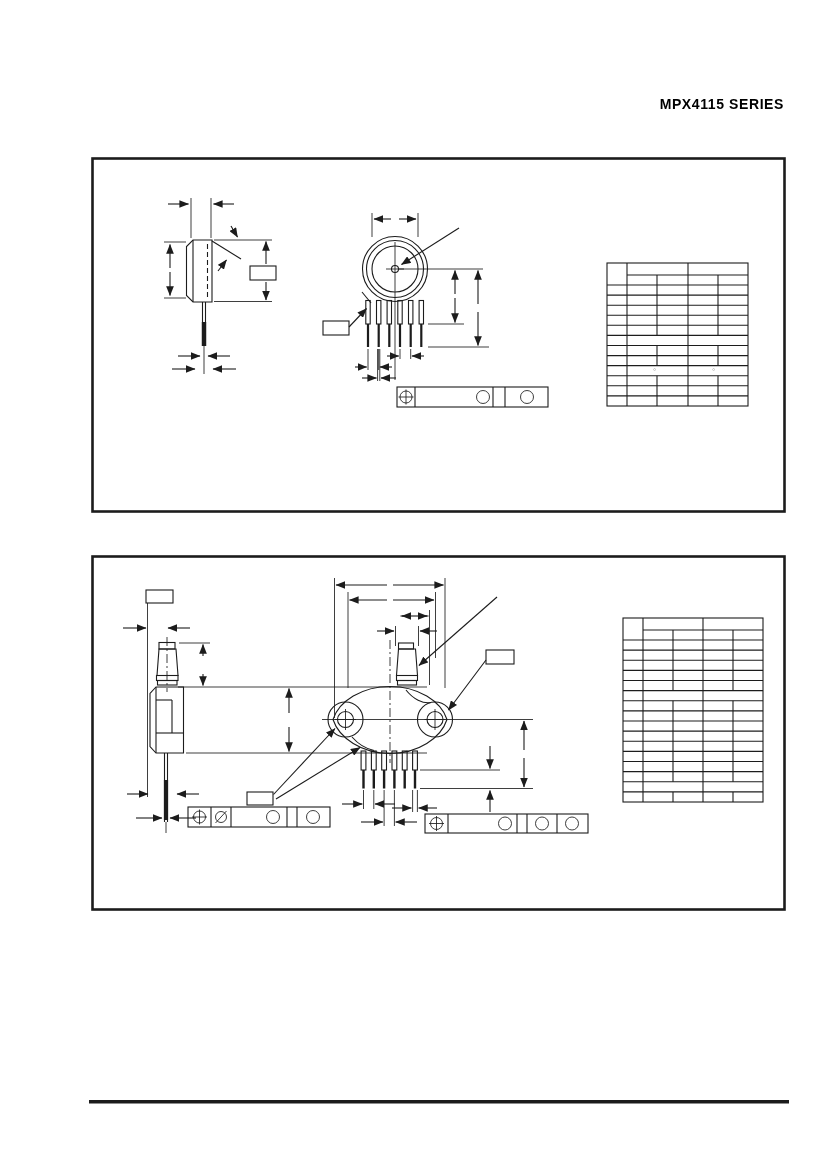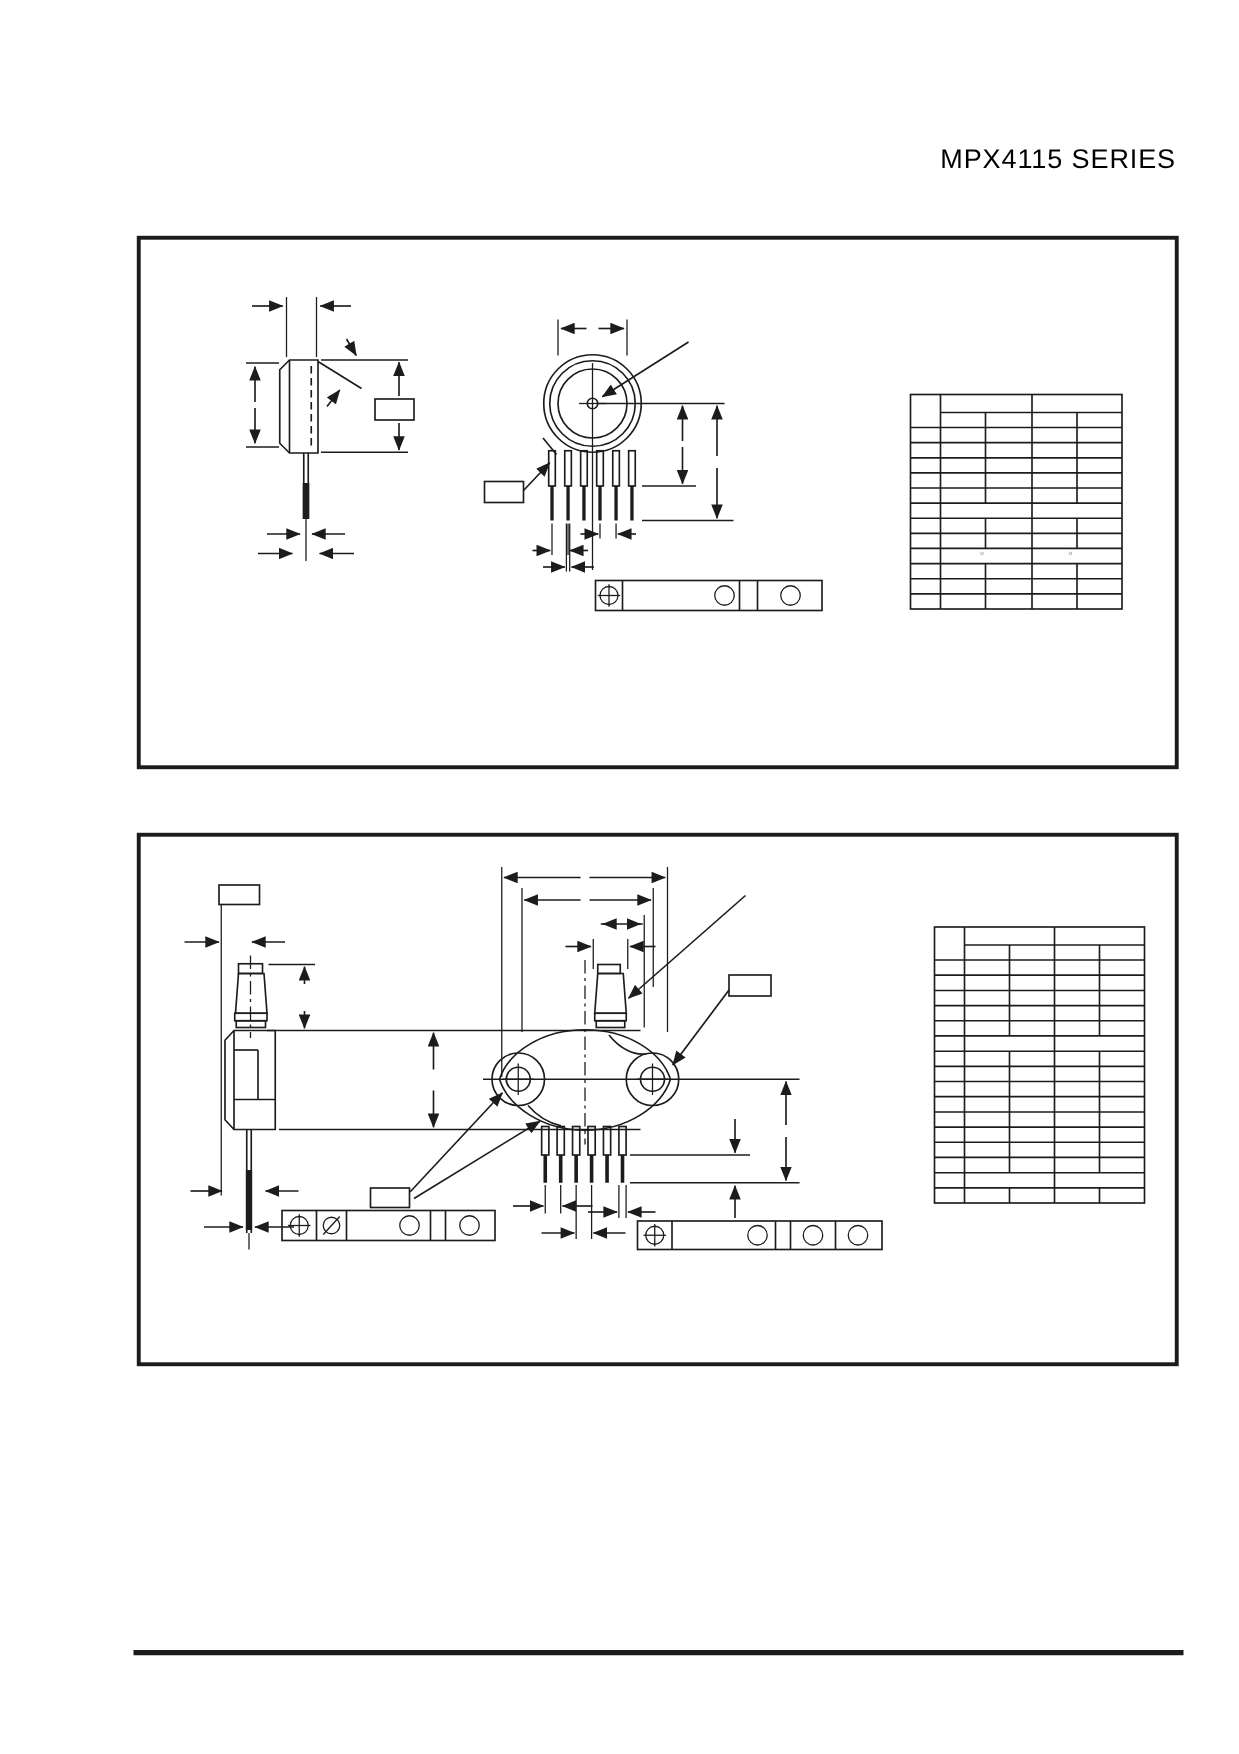--- a/index.html
+++ b/index.html
@@ -1,17 +1,17 @@
 <!DOCTYPE html>
 <html><head>
 <meta charset="utf-8">
 <style>
   html,body{margin:0;padding:0;background:#ffffff;}
   body{position:relative;width:826px;height:1169px;font-family:"Liberation Sans",sans-serif;overflow:hidden;}
-  .page-title{position:absolute;top:96px;right:42px;font-size:18px;font-weight:normal;letter-spacing:0.6px;color:#000;}
+  .page-title{position:absolute;top:96px;right:42px;font-size:14px;font-weight:bold;letter-spacing:0.6px;color:#000;}
   svg{position:absolute;left:0;top:0;}
   .k{stroke:#1c1c1c;stroke-width:1.1;fill:none;stroke-linecap:butt;}
   .t{stroke-width:0.85;}
   .b{stroke-width:2.6;}
   .a{marker-end:url(#ah);}
   .f{fill:#1c1c1c;stroke:none;}
   .d{stroke-dasharray:5 3;}
   .c{stroke-dasharray:9 3 2 3;stroke-width:0.85;}
   .deg{font-family:"Liberation Sans",sans-serif;font-size:8px;fill:#9a9a9a;}
 </style>

